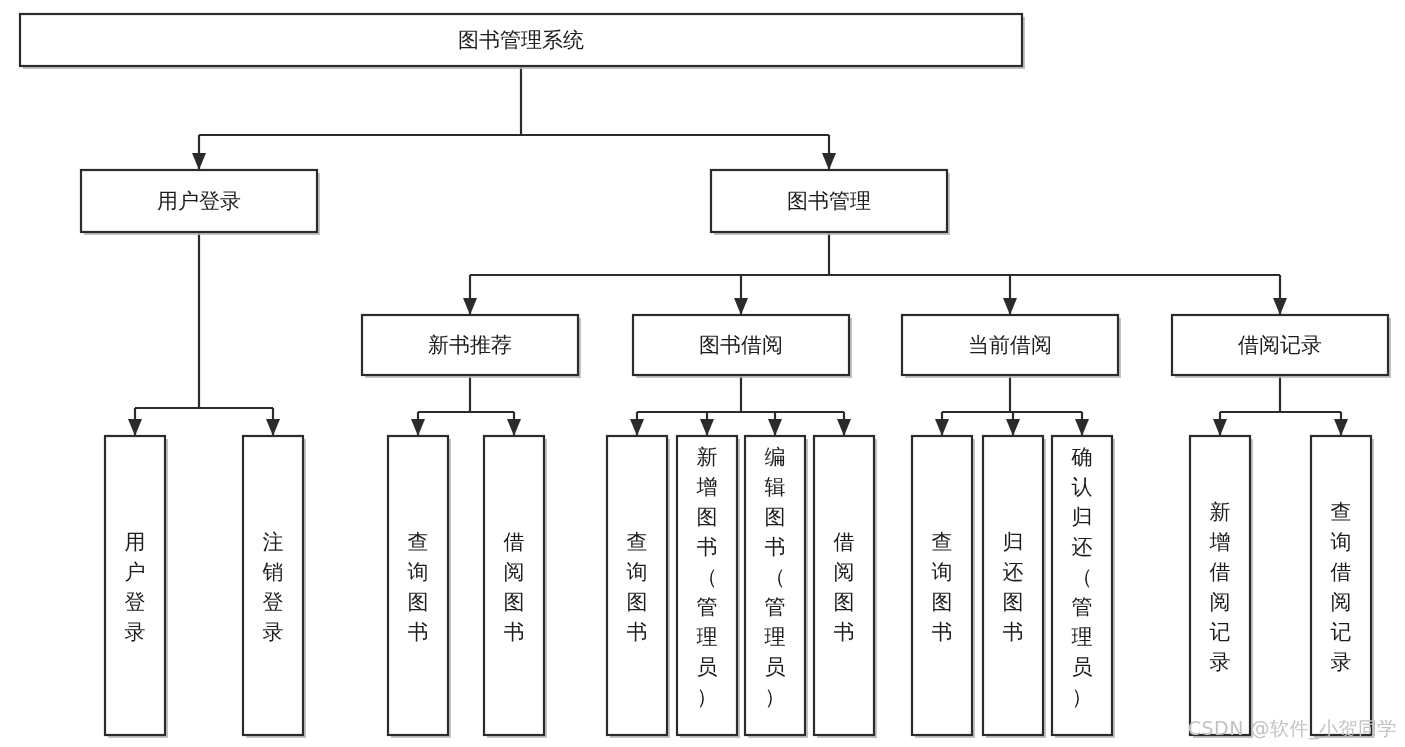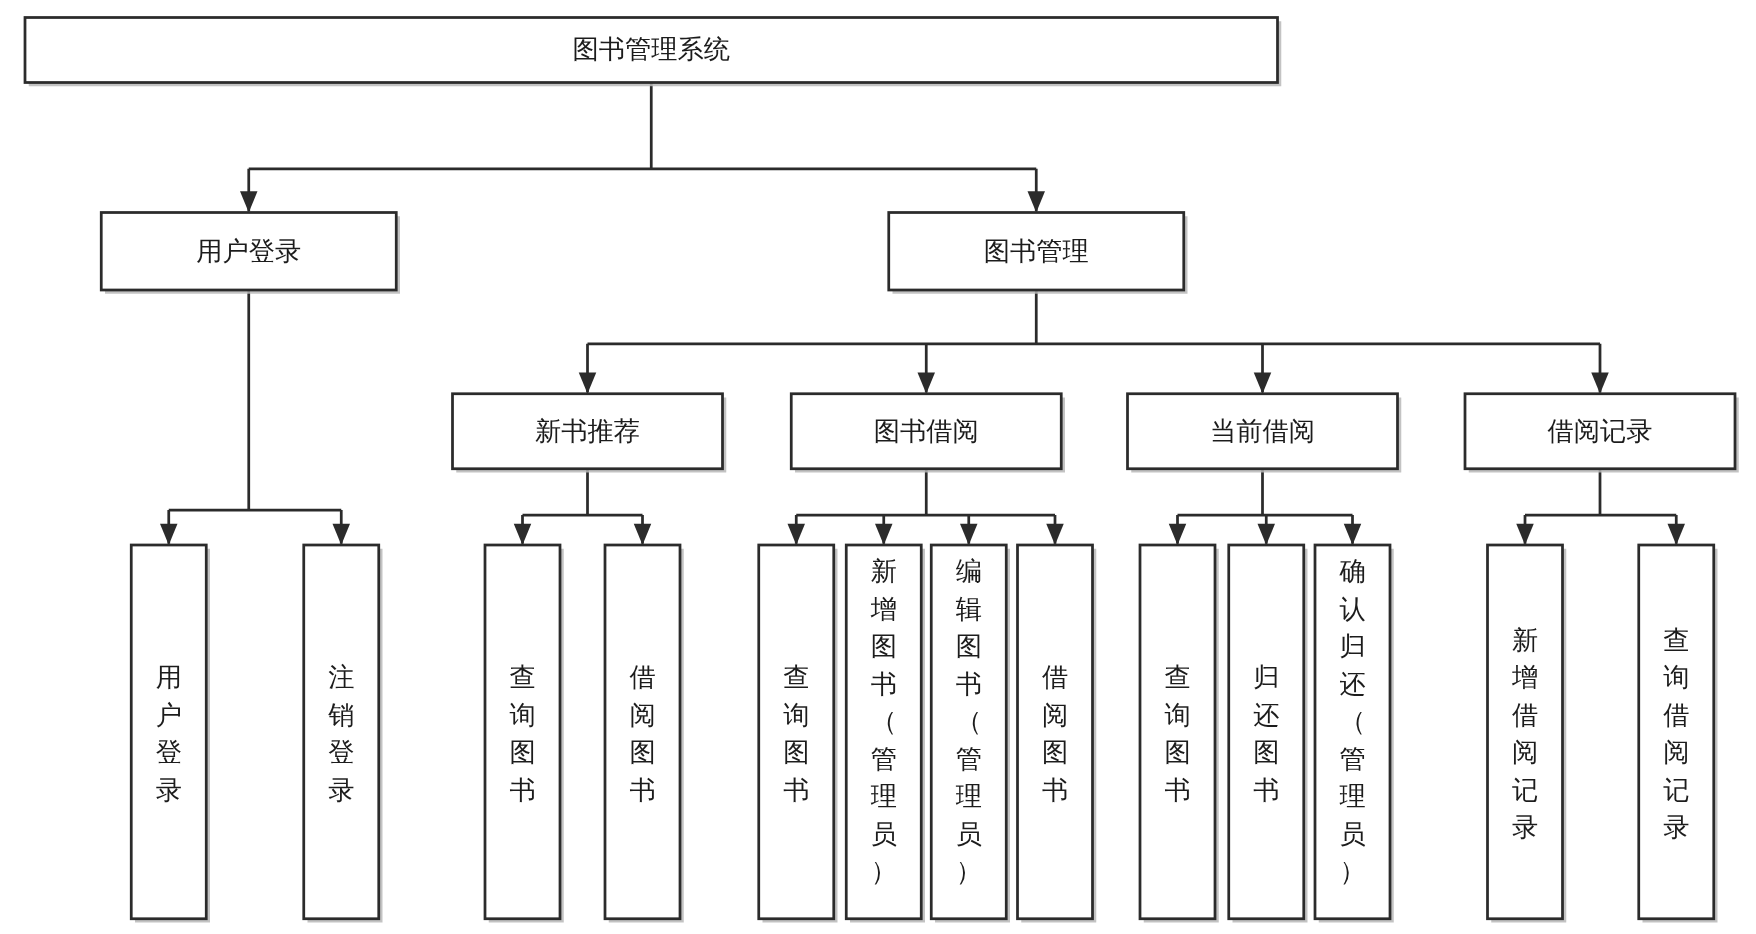--- a/index.html
+++ b/index.html
@@ -237,13 +237,14 @@
           <rect x="1190" y="436" width="60" height="299" class="node-rect"></rect>
           <text x="1220" class="node-label-v"><tspan x="1220" y="518.9">新</tspan><tspan x="1220" y="548.9">增</tspan><tspan x="1220" y="578.9">借</tspan><tspan x="1220" y="608.9">阅</tspan><tspan x="1220" y="638.9">记</tspan><tspan x="1220" y="668.9">录</tspan></text>
         </g>
         <g>
           <rect x="1314" y="439" width="60" height="299" class="node-shadow"></rect>
           <rect x="1311" y="436" width="60" height="299" class="node-rect"></rect>
           <text x="1341" class="node-label-v"><tspan x="1341" y="518.9">查</tspan><tspan x="1341" y="548.9">询</tspan><tspan x="1341" y="578.9">借</tspan><tspan x="1341" y="608.9">阅</tspan><tspan x="1341" y="638.9">记</tspan><tspan x="1341" y="668.9">录</tspan></text>
         </g>
       </g>
   </svg>
+  <div class="watermark">CSDN @软件_小贺同学</div>
 </div>
 
 </body></html>

